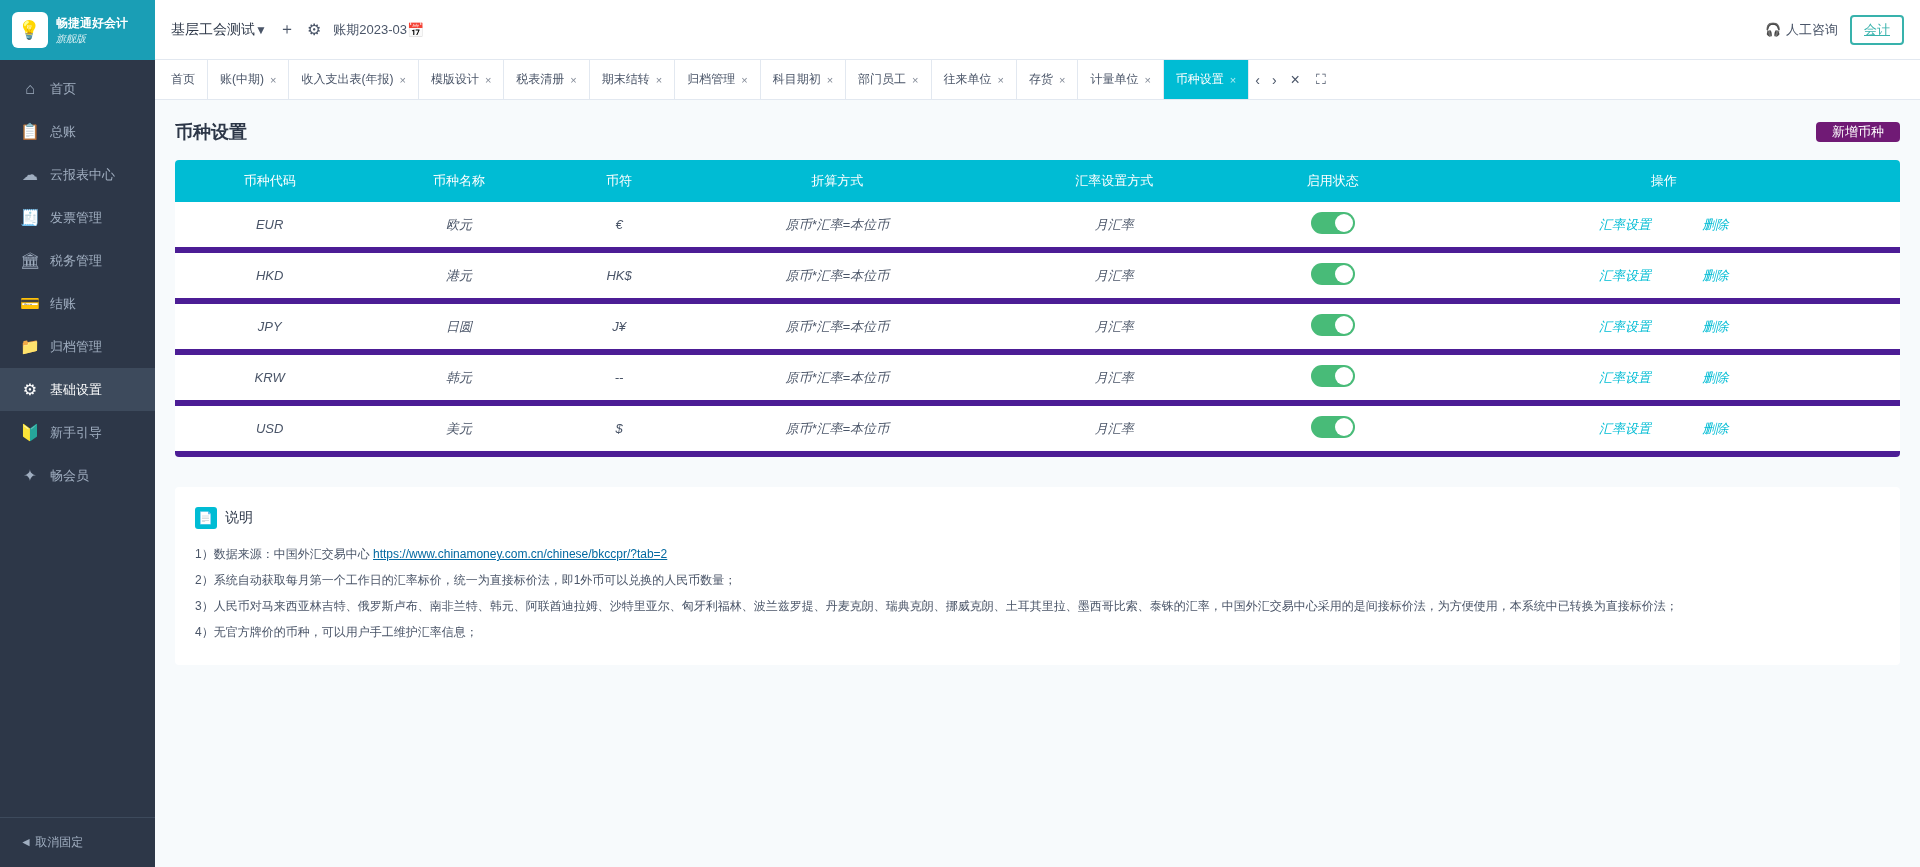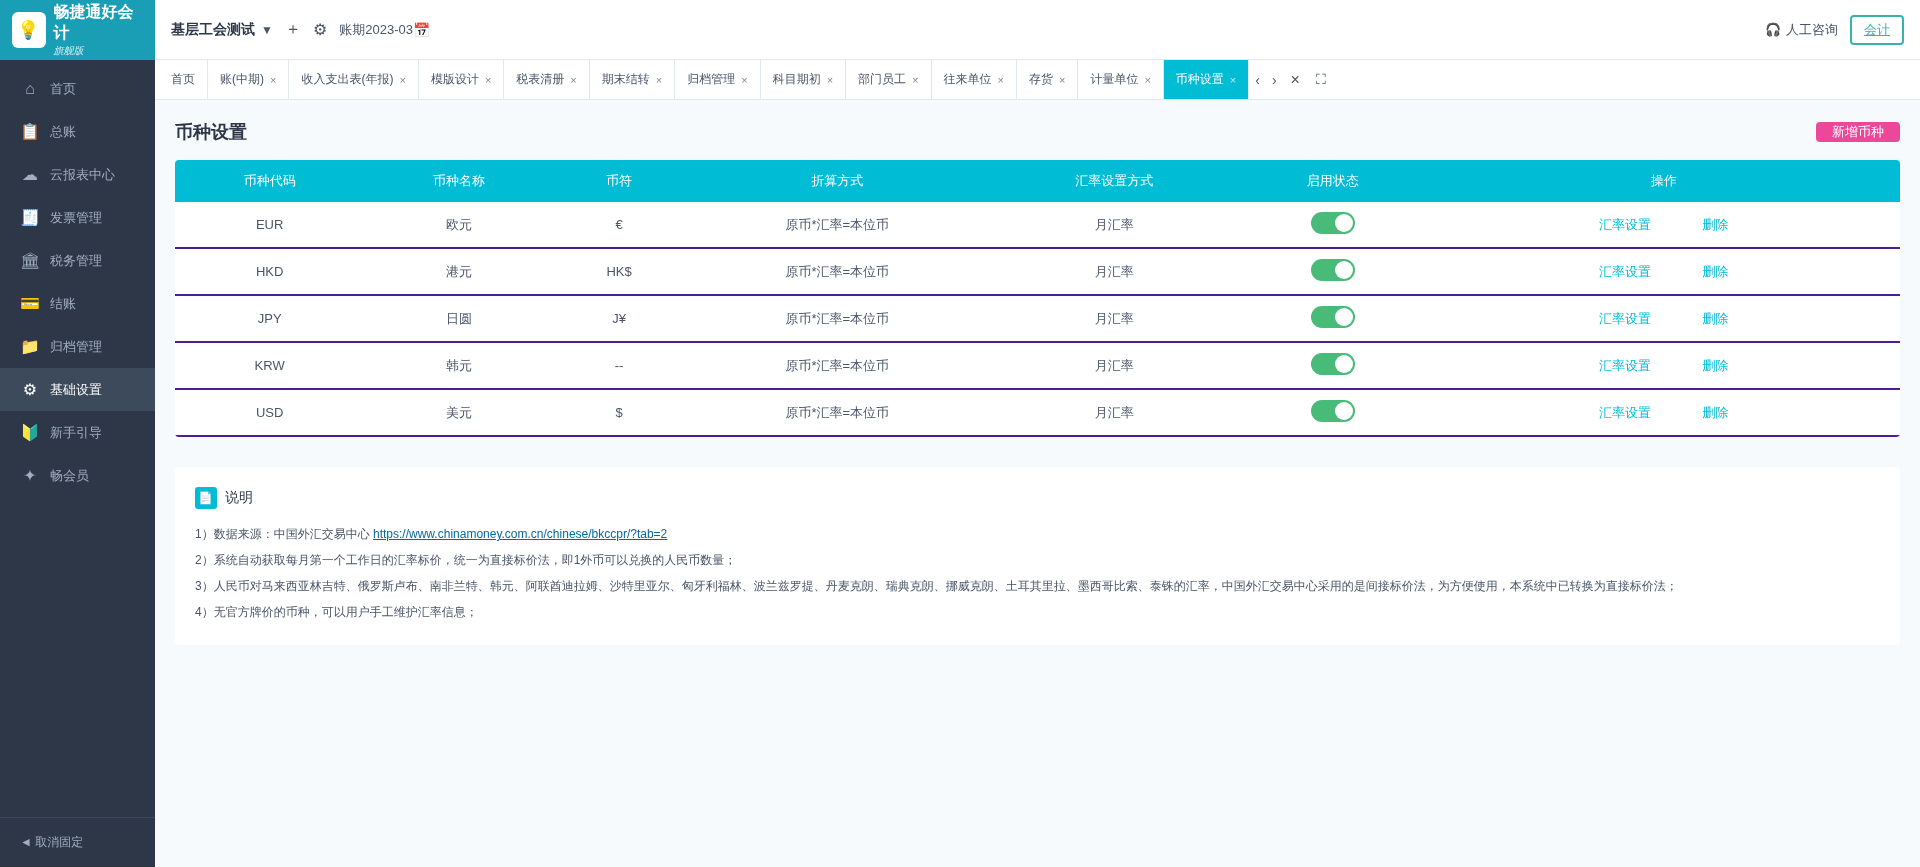--- a/index.html
+++ b/index.html
@@ -27,21 +27,21 @@
       height: 36px;
       background: white;
       border-radius: 6px;
       display: flex;
       align-items: center;
       justify-content: center;
       font-size: 18px;
       color: #1a9eb5;
     }
     .sidebar-logo-text { color: white; }
-    .sidebar-logo-title { font-size: 16px; font-weight: bold; }
+    .sidebar-logo-title { font-size: 12px; font-weight: bold; }
     .sidebar-logo-subtitle { font-size: 10px; opacity: 0.8; font-style: italic; }
     .sidebar-nav { flex: 1; padding: 8px 0; }
     .sidebar-item {
       display: flex;
       align-items: center;
       gap: 10px;
       padding: 12px 20px;
       color: #a0aec0;
       cursor: pointer;
       font-size: 13px;
@@ -74,24 +74,23 @@
       height: 60px;
       display: flex;
       align-items: center;
       padding: 0 16px;
       border-bottom: 1px solid #e2e8f0;
       gap: 12px;
     }
     .topbar-company {
       display: flex;
       align-items: center;
-      gap: 6px;
       color: #2d3748;
       font-size: 14px;
-      font-weight: 700;
+      font-weight: 400;
     }
     .topbar-period {
       display: flex;
       align-items: center;
       color: #4a5568;
       font-size: 13px;
     }
     .topbar-right {
       margin-left: auto;
       display: flex;
@@ -191,21 +190,21 @@
       align-items: center;
       justify-content: space-between;
       margin-bottom: 16px;
     }
     .page-title {
       font-size: 18px;
       font-weight: bold;
       color: #2d3748;
     }
     .btn-new {
-      background: #ec4899;
+      background: #701a75;
       color: white;
       border: none;
       padding: 1px 16px;
       border-radius: 4px;
       font-size: 13px;
       cursor: pointer;
       font-family: Liberation Sans, sans-serif;
     }
 
     
@@ -220,21 +219,22 @@
       background: #00bcd4;
       color: white;
     }
     .data-table thead th {
       padding: 12px 16px;
       text-align: center;
       font-weight: 500;
       font-size: 13px;
     }
     .data-table tbody tr {
-      border-bottom: 2px solid #4c1d95;
+      border-bottom: 6px solid #4c1d95;
+      font-style: italic;
     }
     .data-table tbody td {
       padding: 10px 16px;
       text-align: center;
       color: #4a5568;
       font-size: 13px;
     }
 
     
     .toggle {

